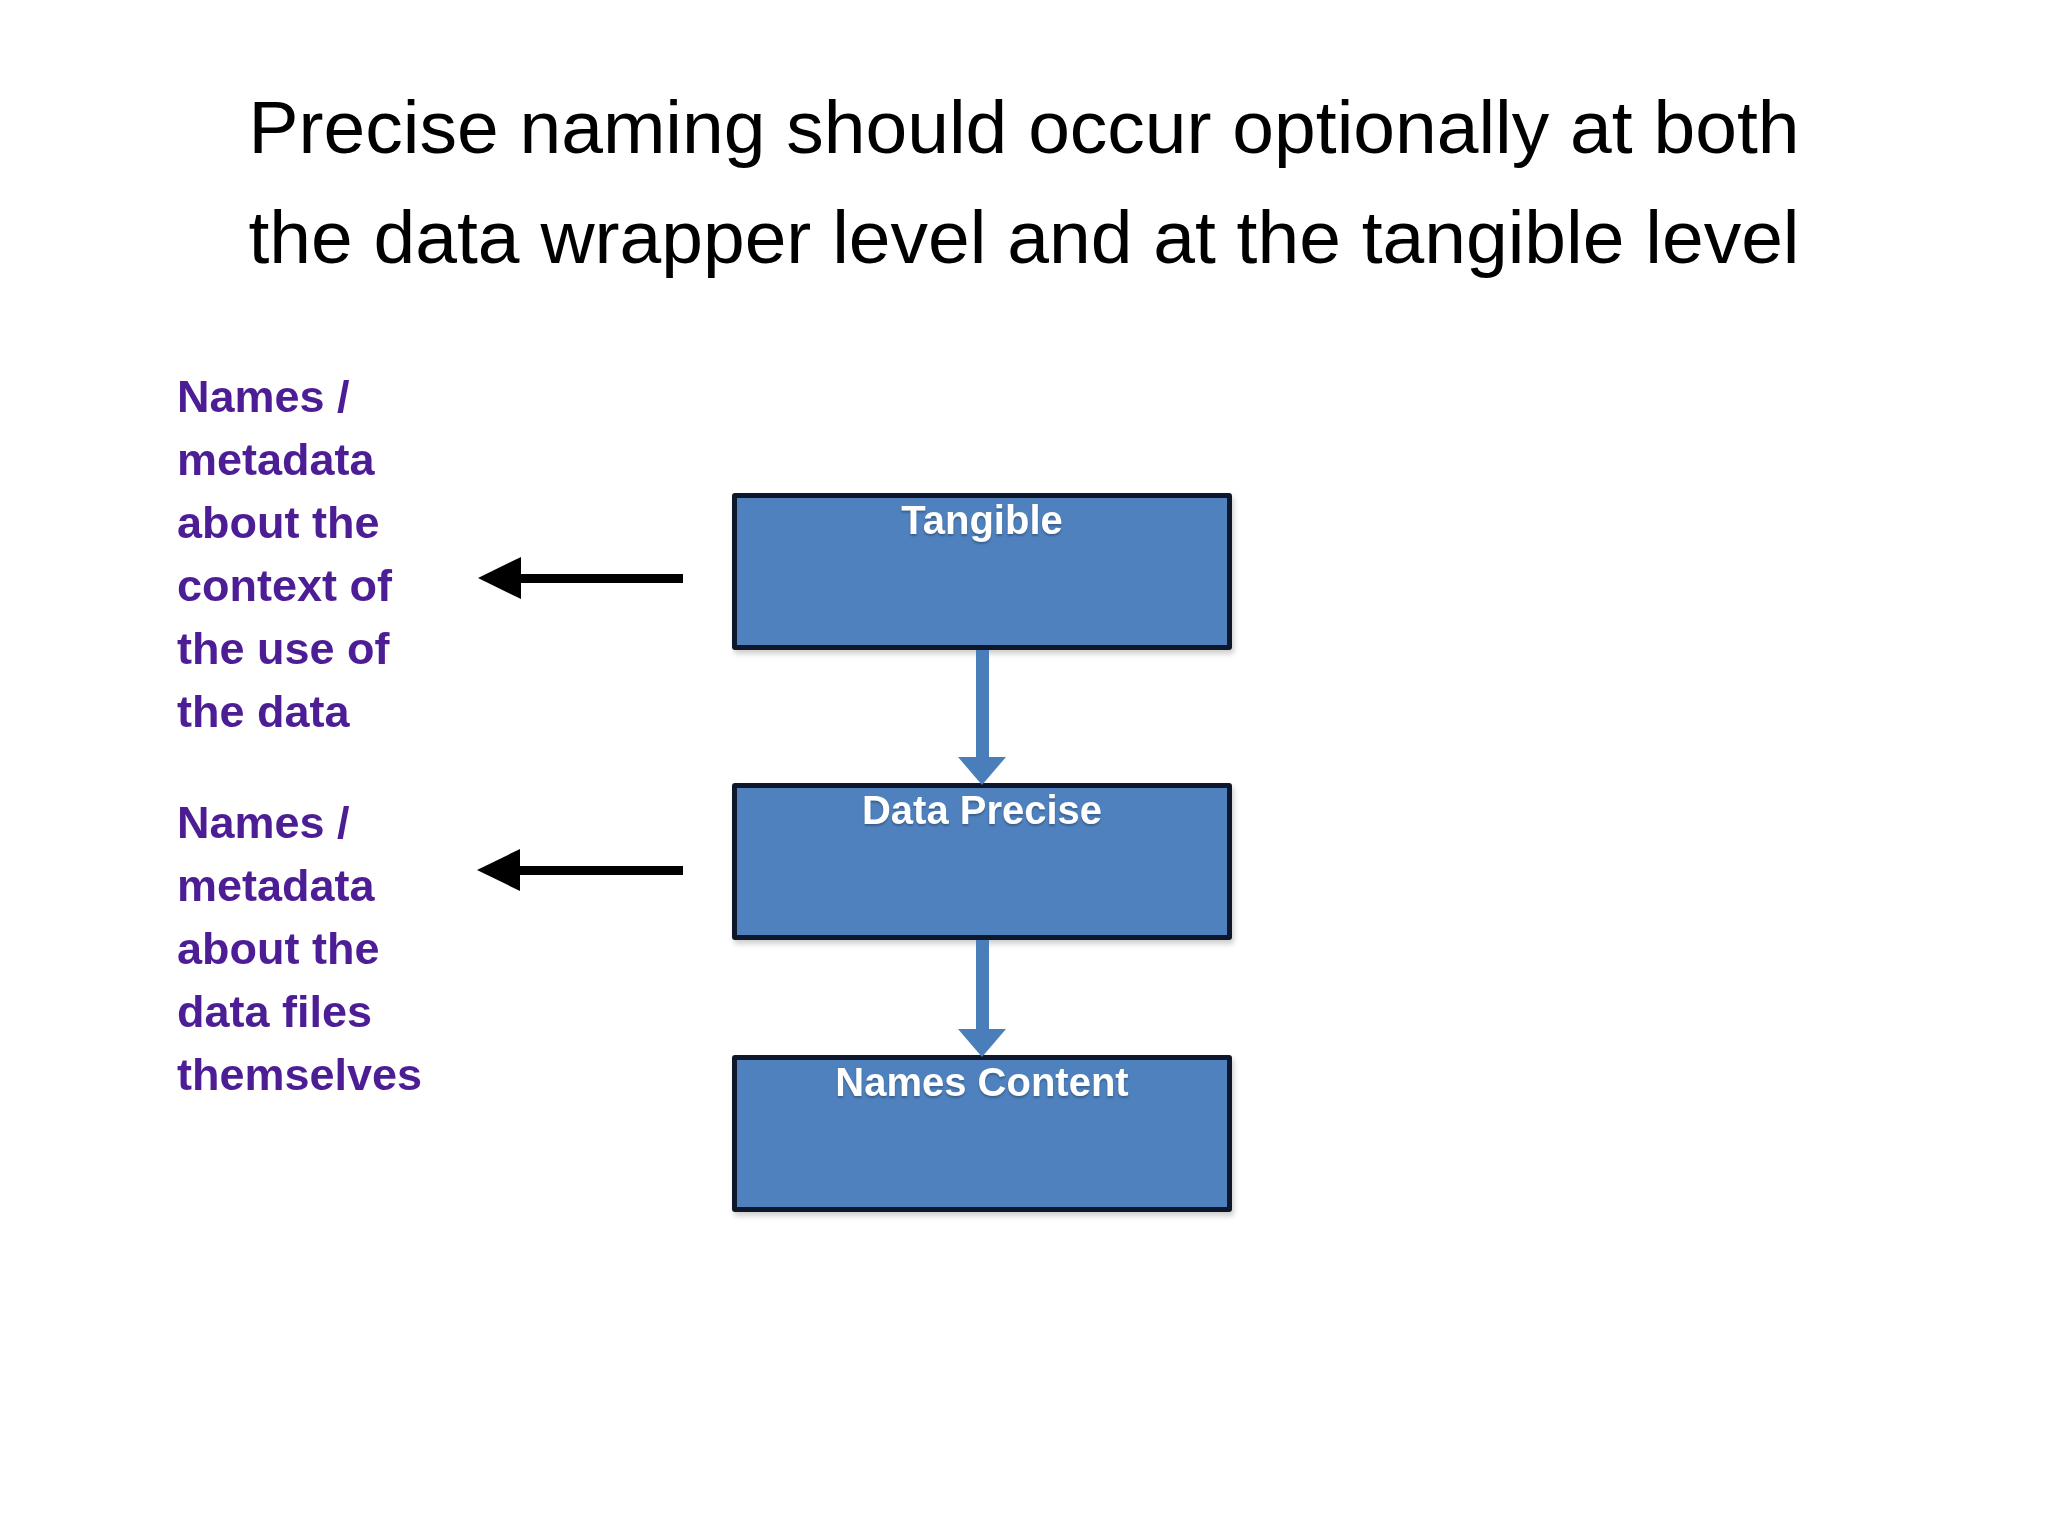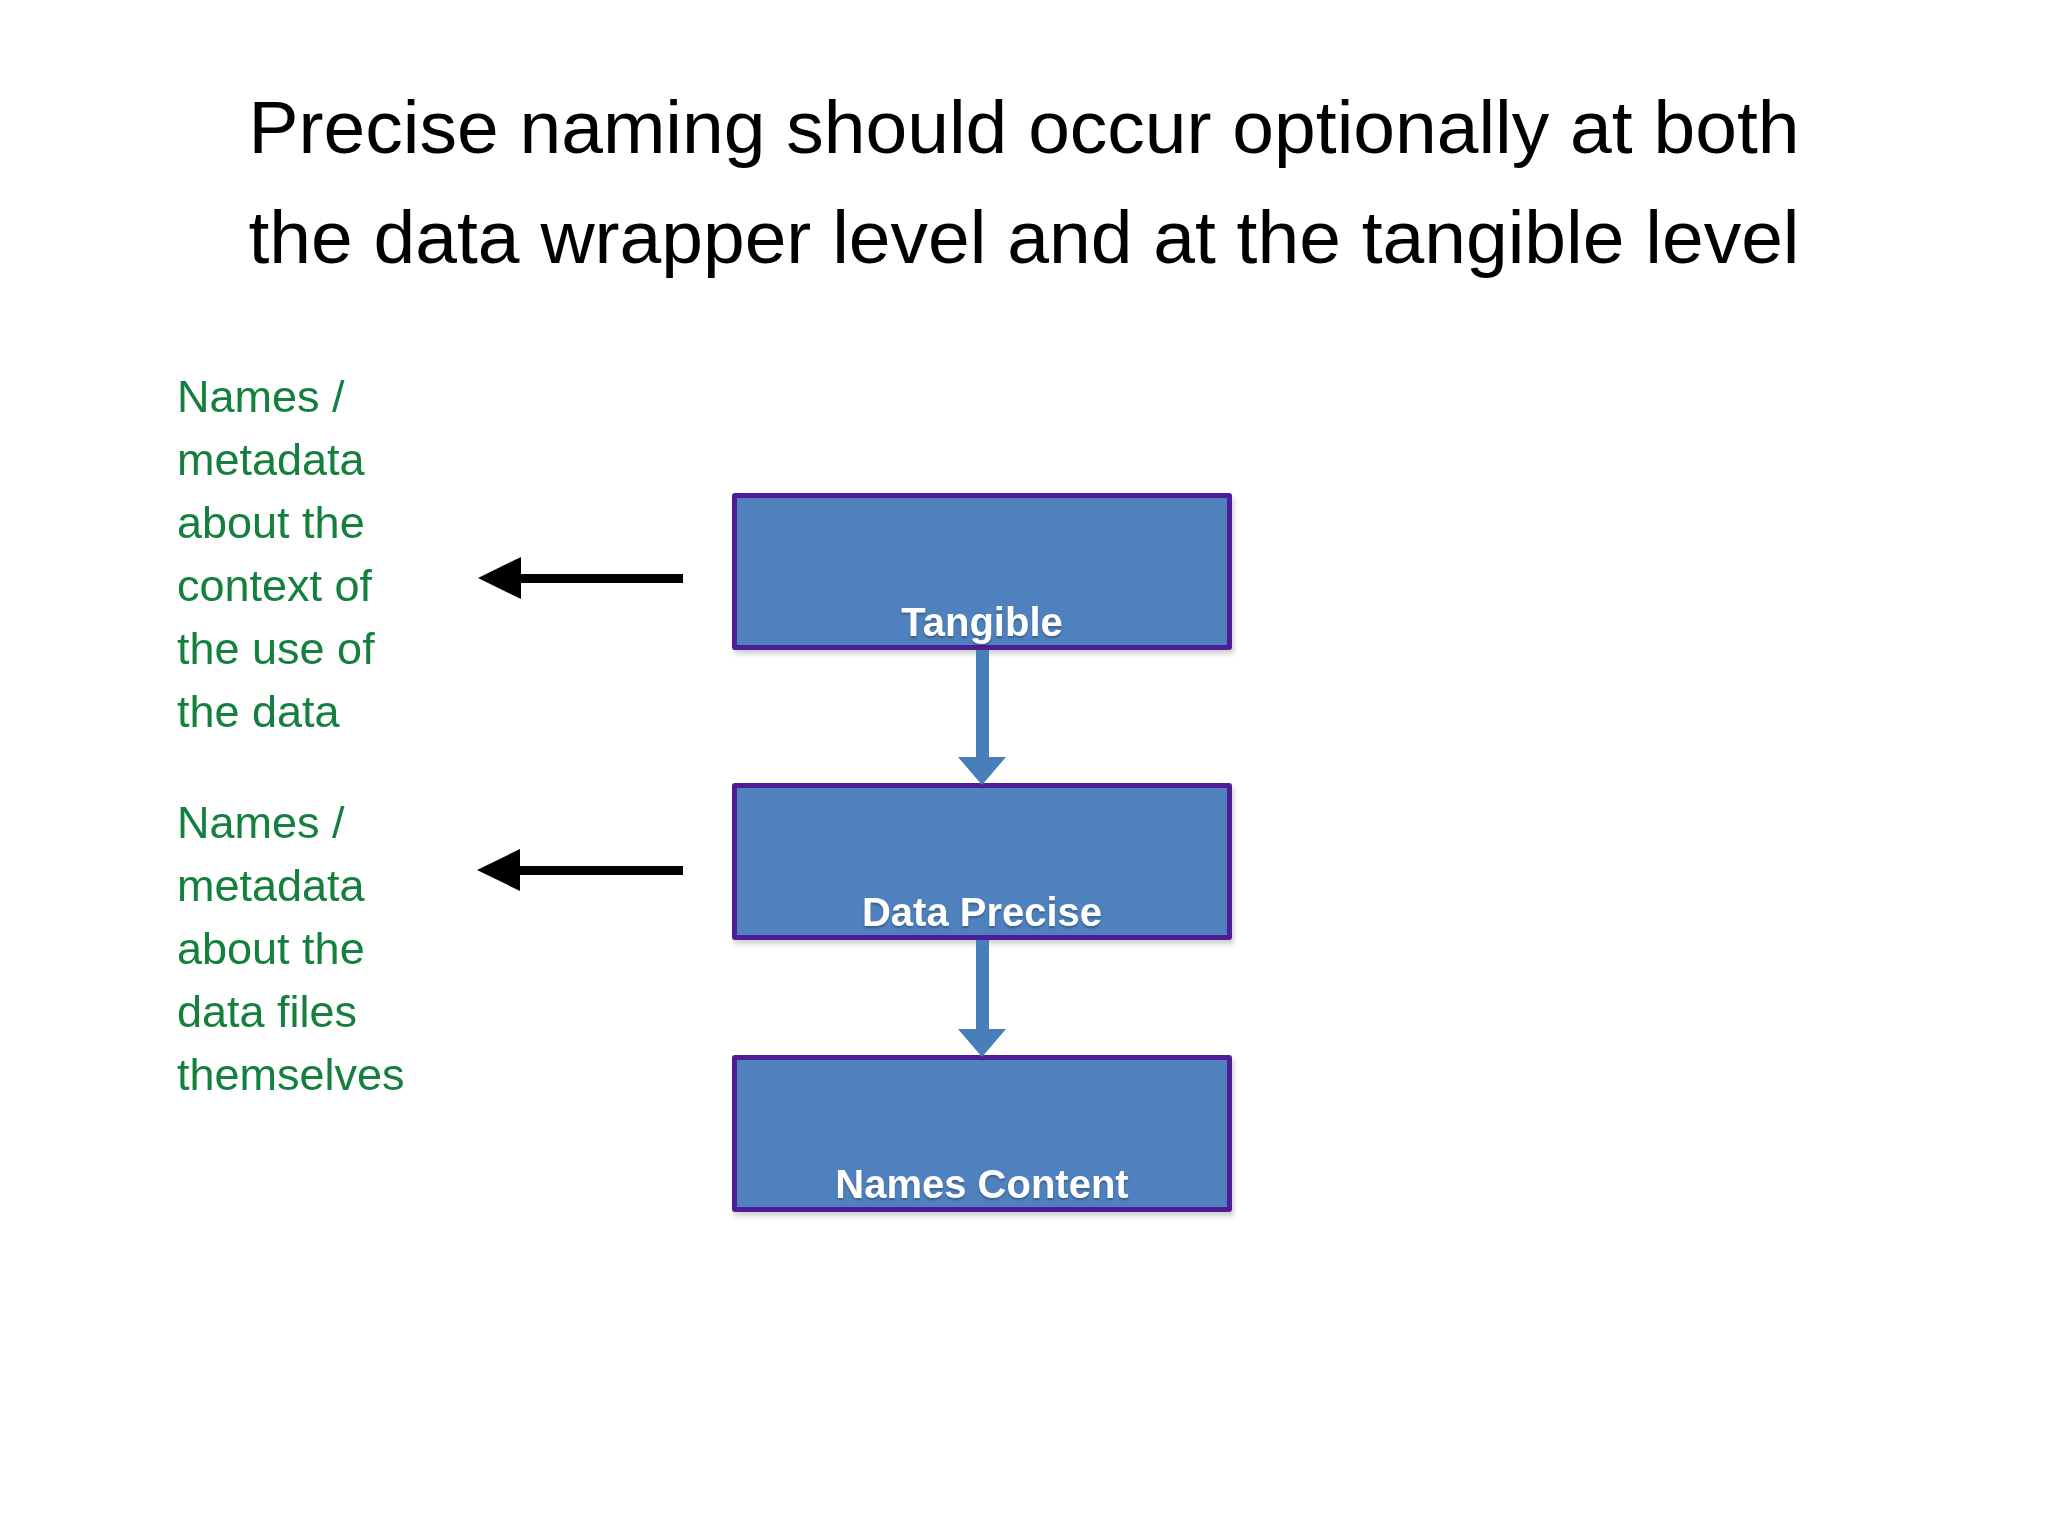--- a/index.html
+++ b/index.html
@@ -25,38 +25,39 @@
     line-height: 110px;
     color: #000000;
     white-space: pre-line;
   }
   .annotation {
     position: absolute;
     left: 177px;
     width: 330px;
     font-size: 45px;
     line-height: 63px;
-    color: #15803d;
+    color: #4c1d95;
     white-space: pre-line;
+    font-weight: bold;
   }
   .annotation-1 { top: 365px; }
   .annotation-2 { top: 791px; }
 
   .node-box {
     position: absolute;
     left: 732px;
     width: 500px;
     height: 157px;
     background: #4E81BD;
-    border: 5px solid #4c1d95;
+    border: 5px solid #0f172a;
     border-radius: 3px;
     box-sizing: border-box;
     box-shadow: 2px 4px 5px rgba(120,120,120,0.35);
     display: flex;
-    align-items: flex-end;
+    align-items: flex-start;
     justify-content: center;
   }
   .node-box .label {
     color: #ffffff;
     font-size: 40px;
     font-weight: bold;
     text-shadow: 0 2px 2px rgba(0,0,0,0.25);
   }
   .box-tangible     { top: 493px; }
   .box-data-wrapper { top: 783px; }

